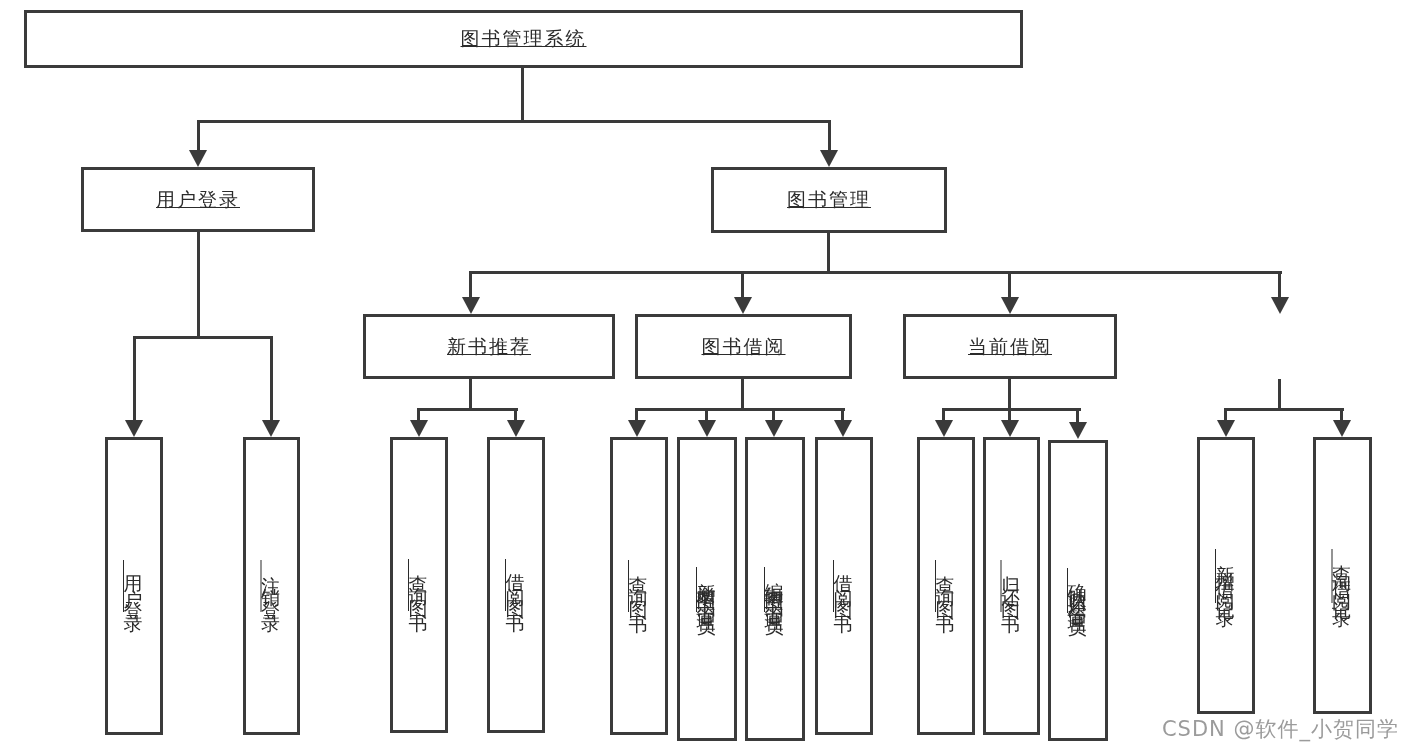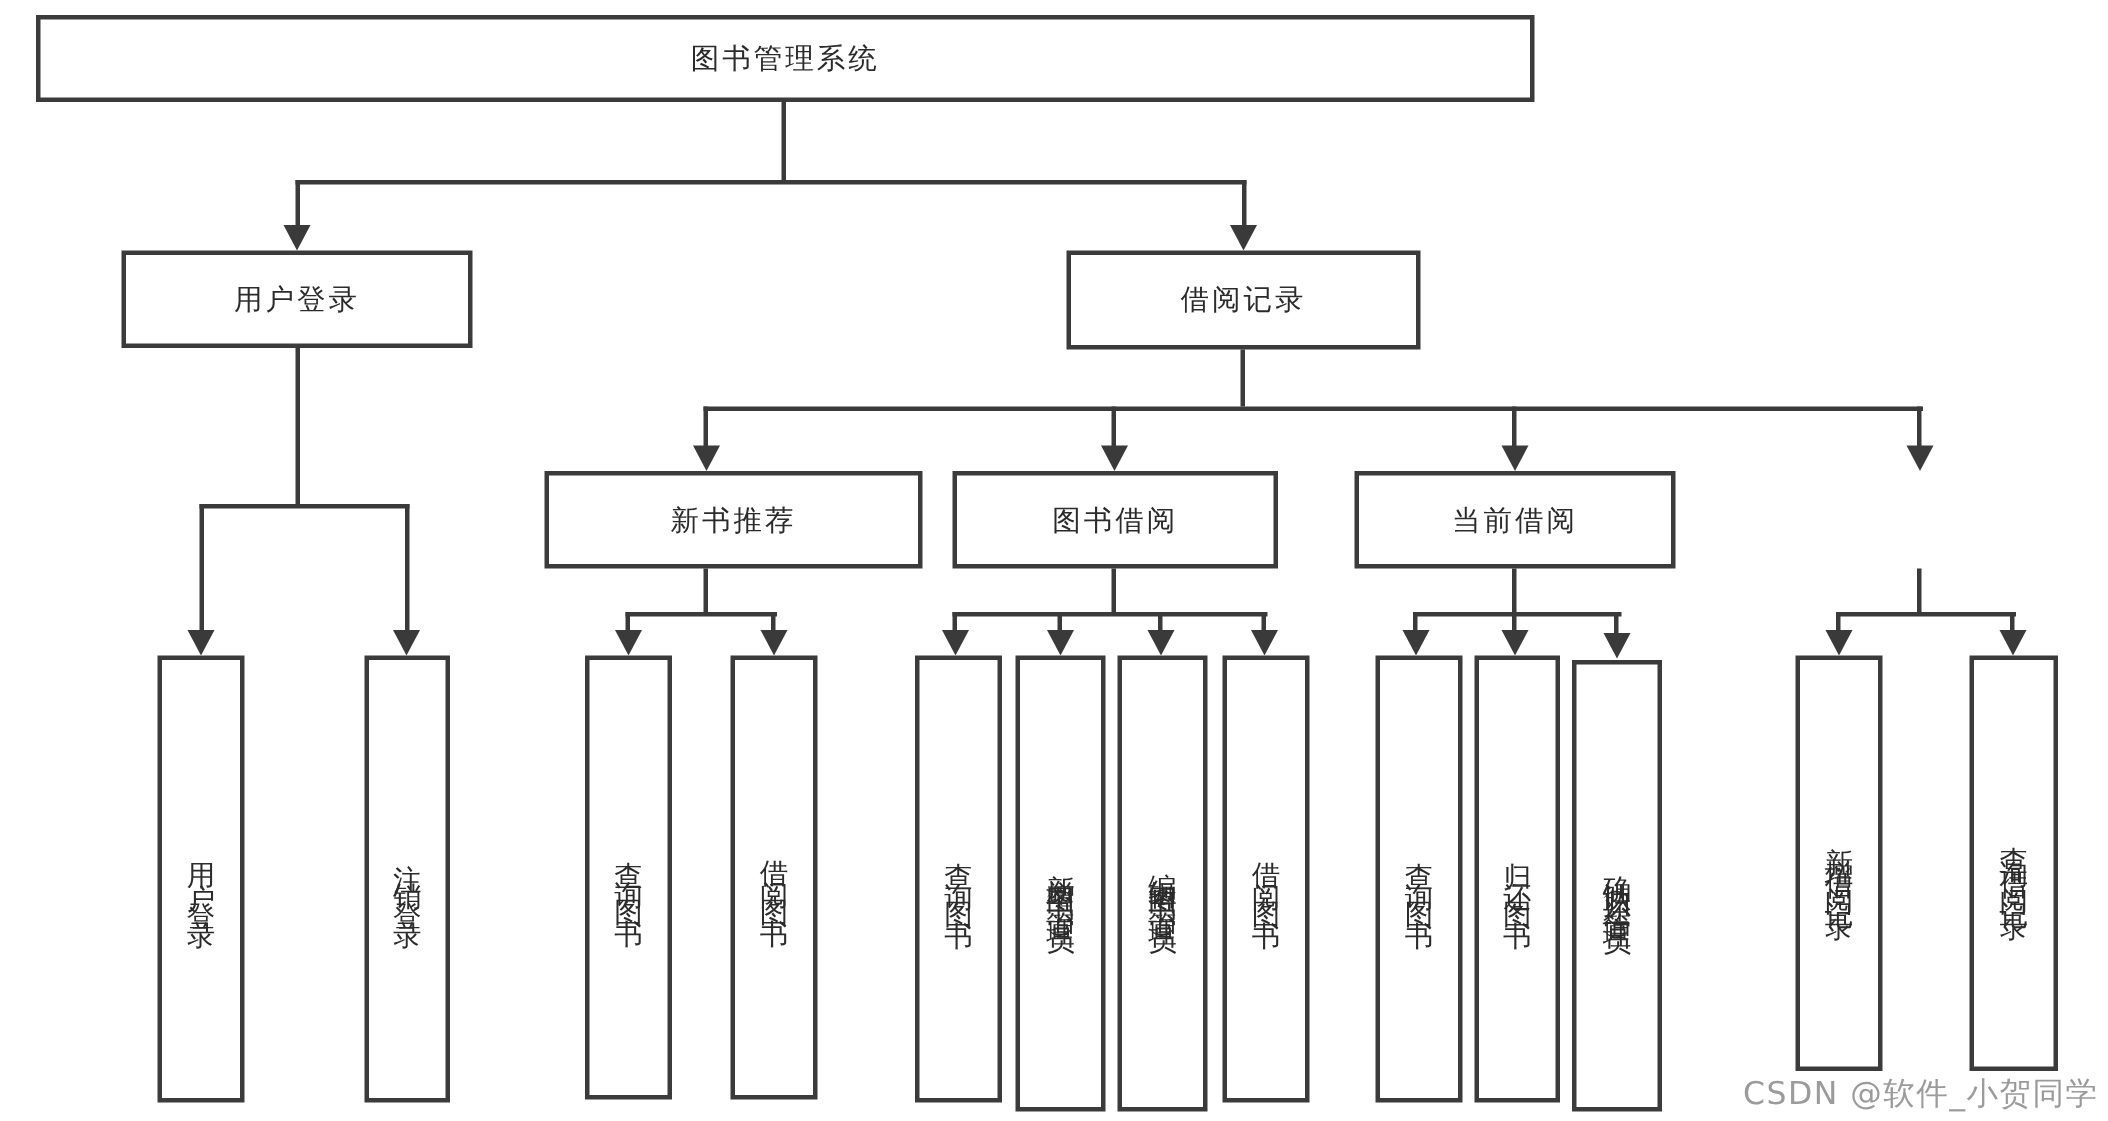--- a/index.html
+++ b/index.html
@@ -17,20 +17,21 @@
     box-sizing: border-box;
     border: 3px solid #3b3b3b;
     background: #ffffff;
     display: flex;
     align-items: center;
     justify-content: center;
     color: #2b2b2b;
     font-size: 19px;
     letter-spacing: 2px;
     white-space: nowrap;
+    text-decoration: underline;
   }
   .vbox {
     writing-mode: vertical-rl;
     text-orientation: mixed;
     letter-spacing: 13px;
     white-space: normal;
   }
   .vbox.ls-m { letter-spacing: 9px; }
   .vbox.ls-s { letter-spacing: 5px; }
   
@@ -141,21 +142,21 @@
   <div class="hl" id="bus1"></div>
   <div class="vl" id="s-l2a"></div>
   <div class="ar" id="a-l2a"></div>
   <div class="vl" id="s-l2b"></div>
   <div class="ar" id="a-l2b"></div>
 
   <div class="box" id="b-userlogin">
     <span>用户登录</span>
   </div>
   <div class="box" id="b-bookmgmt">
-    <span>借阅记录</span>
+    <span>图书管理</span>
   </div>
 
   <div class="vl" id="s-ul"></div>
   <div class="hl" id="bus2"></div>
   <div class="vl" id="s-ul1"></div>
   <div class="ar" id="a-ul1"></div>
   <div class="vl" id="s-ul2"></div>
   <div class="ar" id="a-ul2"></div>
 
   <div class="vl" id="s-bm"></div>

